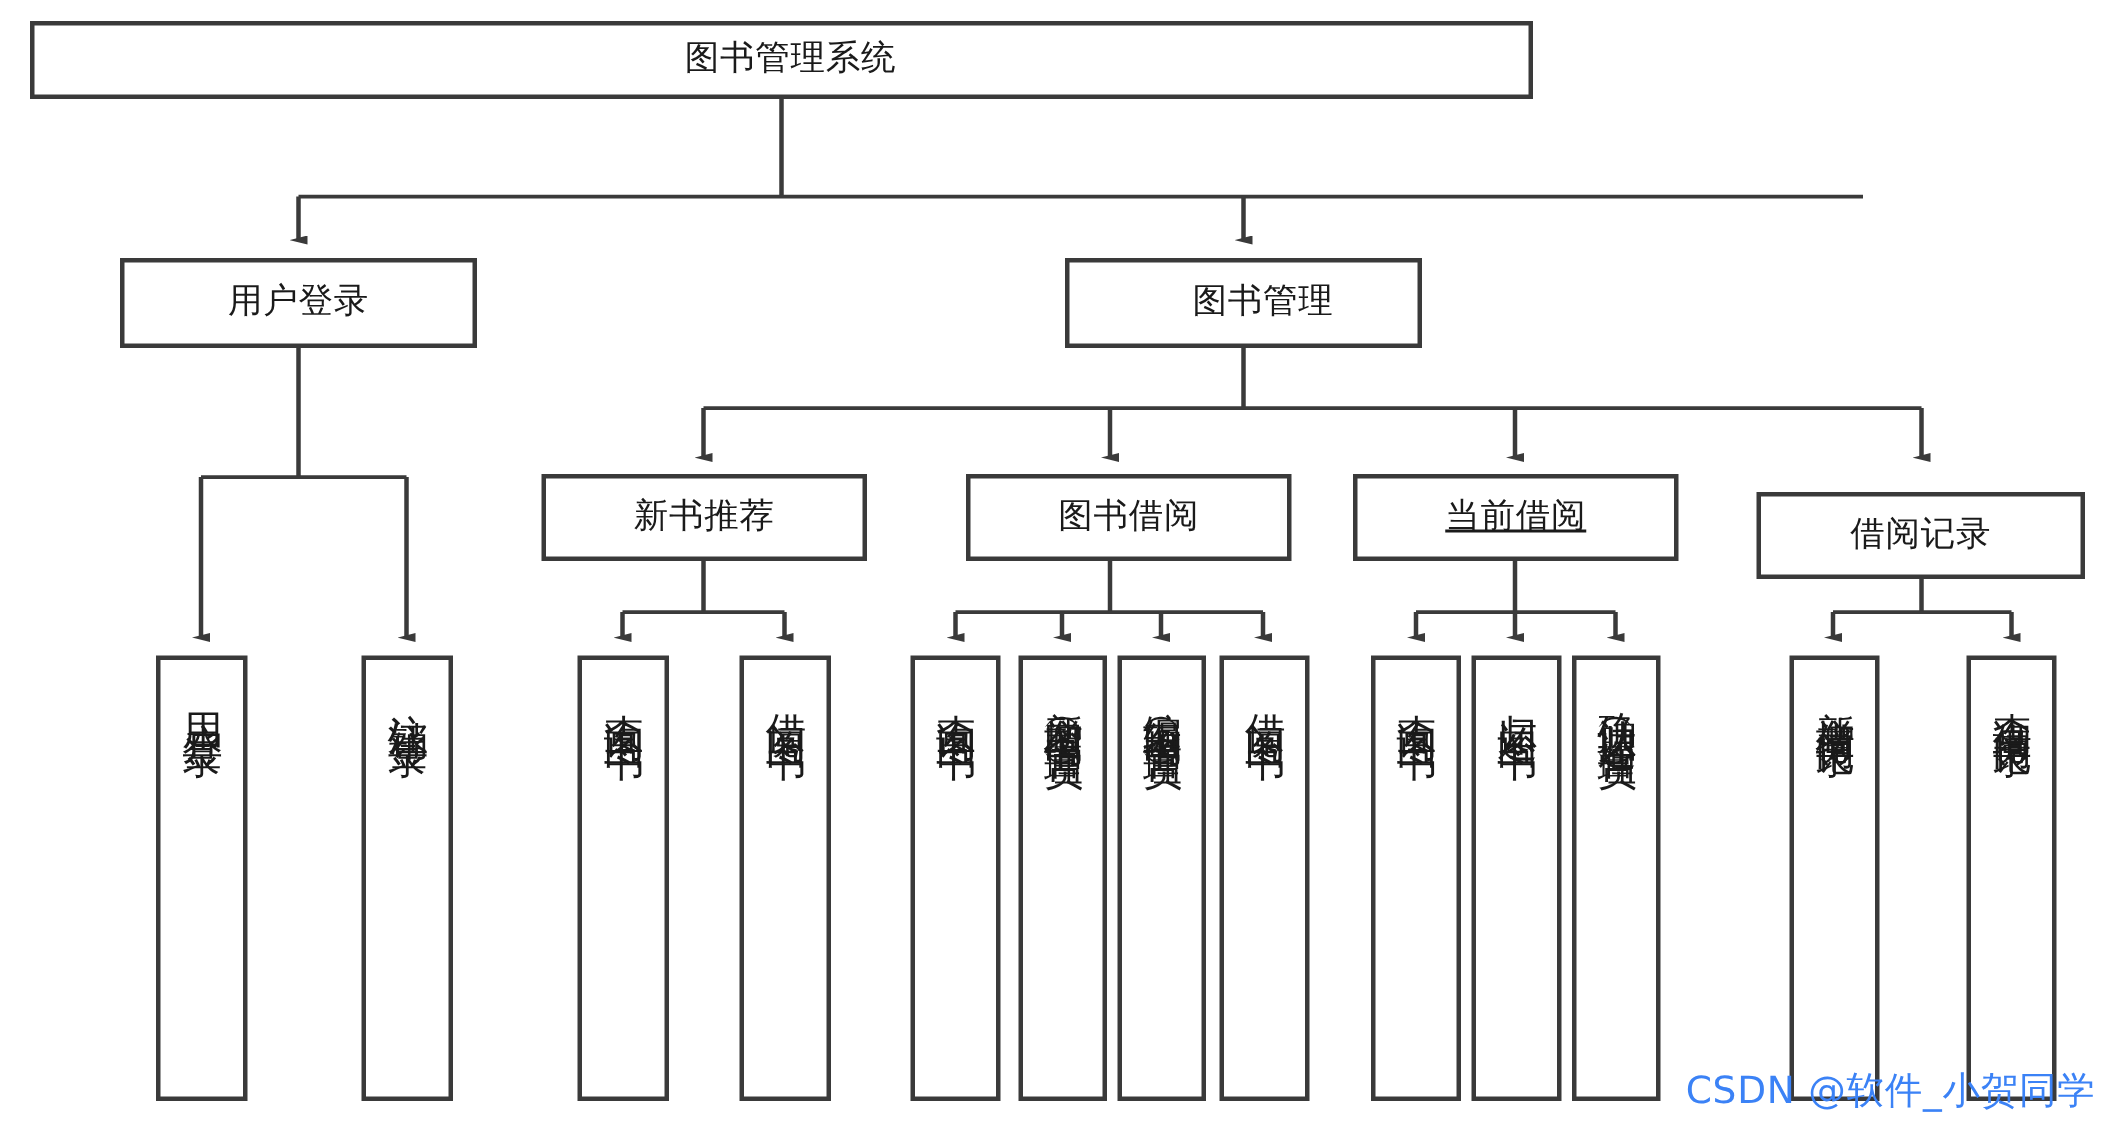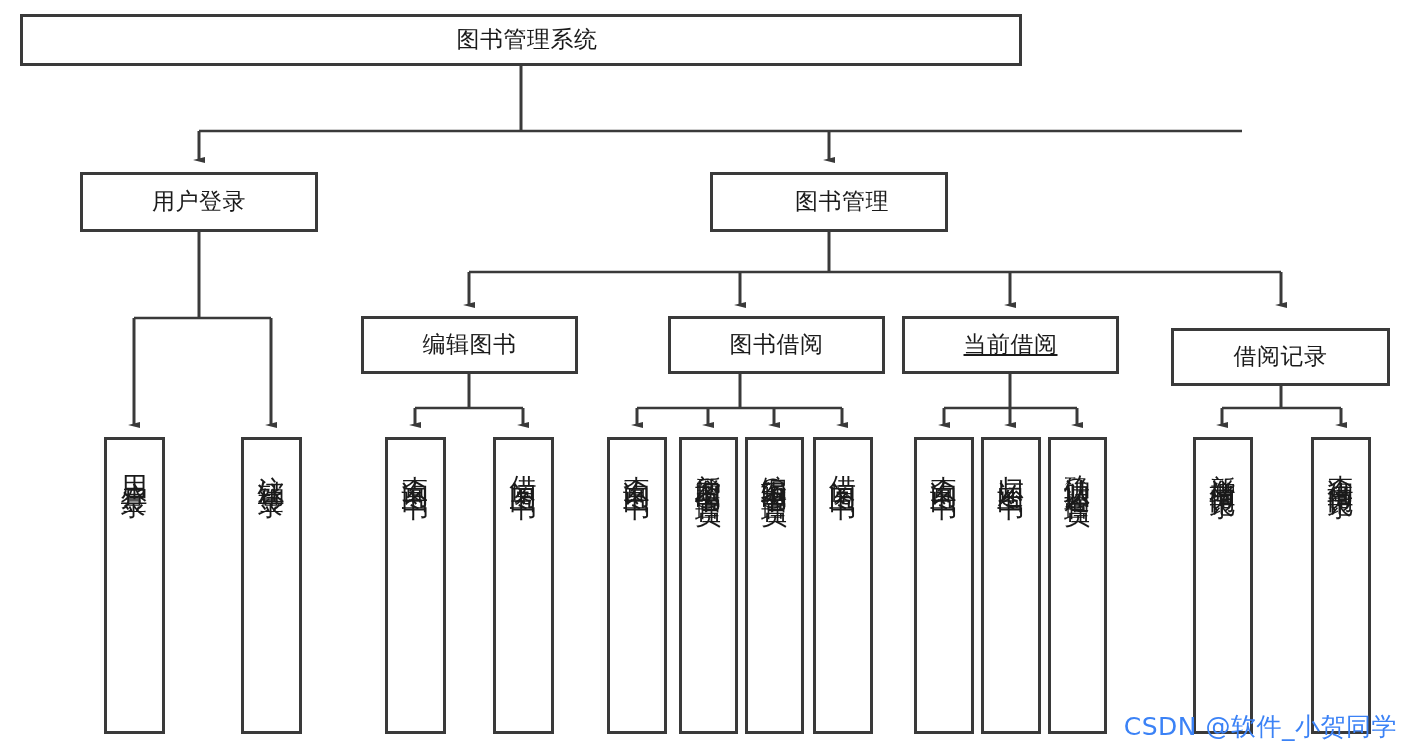--- a/index.html
+++ b/index.html
@@ -119,23 +119,23 @@
   </div>
 
   <div class="node h" style="left:80px;top:172px;width:238px;height:60px;">
     <span class="lbl">用户登录</span>
   </div>
   <div class="node h" style="left:710px;top:172px;width:238px;height:60px;padding-left:26px;">
     <span class="lbl">图书管理</span>
   </div>
 
   <div class="node h" style="left:361px;top:316px;width:217px;height:58px;">
-    <span class="lbl">编辑图书</span>
+    <span class="lbl">新书推荐</span>
   </div>
-  <div class="node h" style="left:668px;top:316px;width:217px;height:58px;">
+  <div class="node h" style="left:644px;top:316px;width:217px;height:58px;">
     <span class="lbl">图书借阅</span>
   </div>
   <div class="node h" style="left:902px;top:316px;width:217px;height:58px;text-decoration:underline;">
     <span class="lbl">当前借阅</span>
   </div>
   <div class="node h" style="left:1171px;top:328px;width:219px;height:58px;">
     <span class="lbl">借阅记录</span>
   </div>
 
   <div class="node v" style="left:104px;top:437px;width:61px;height:297px;">

